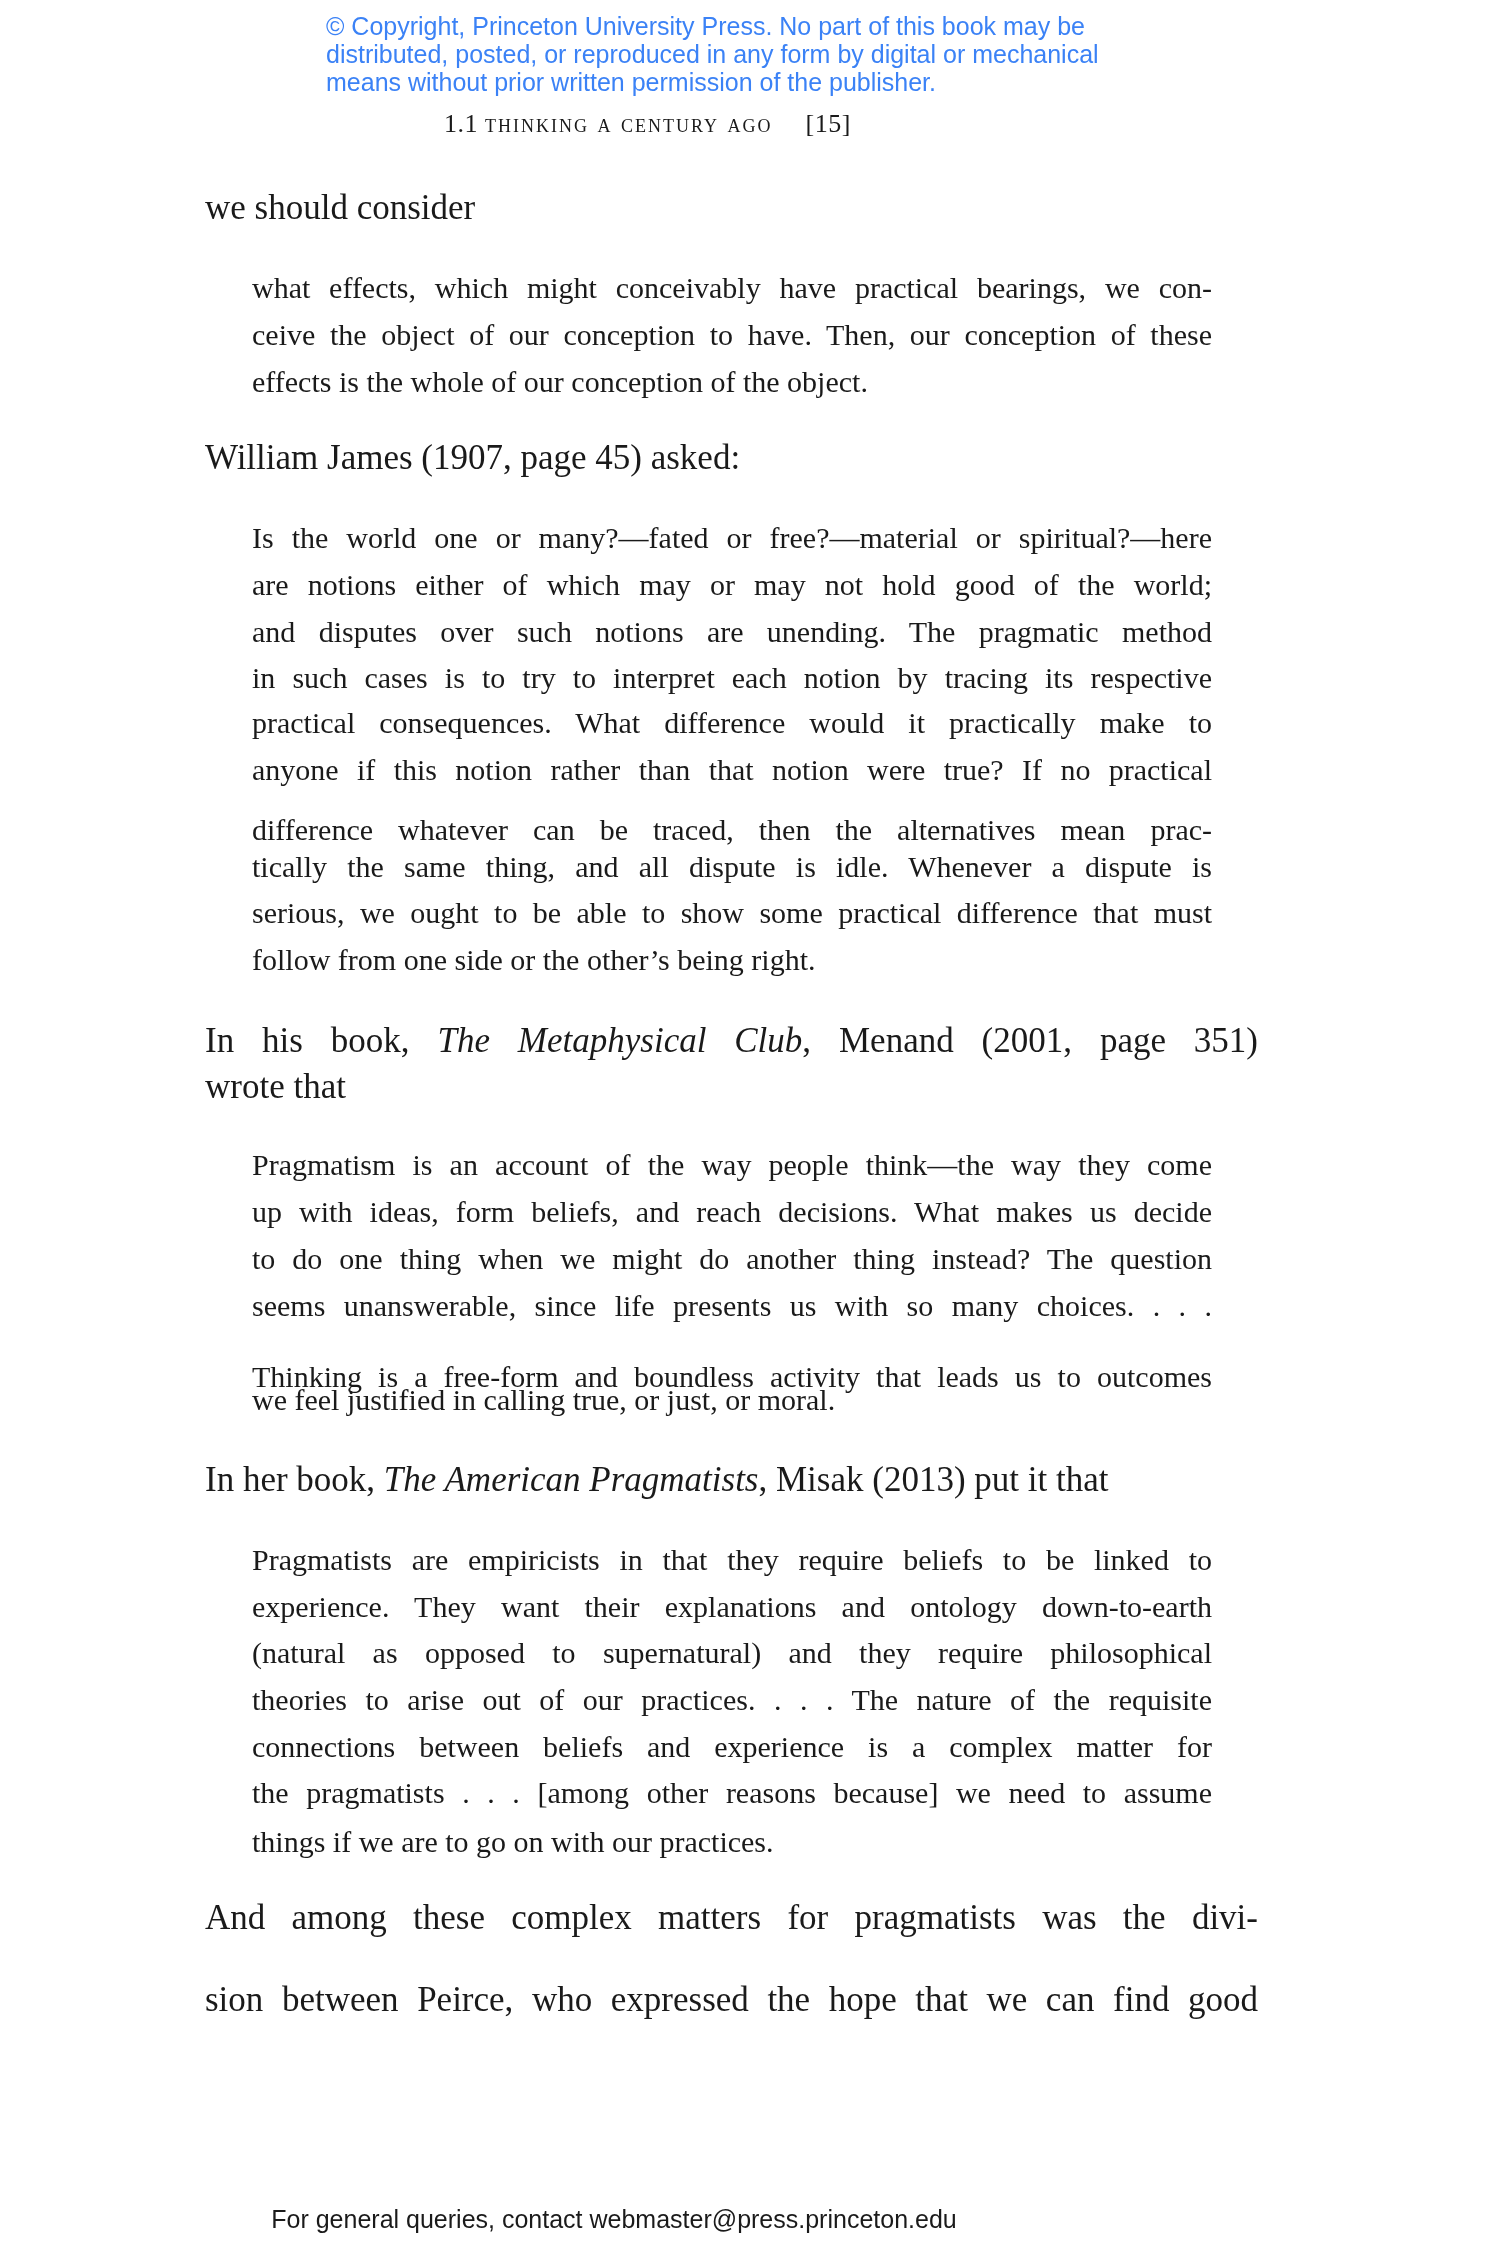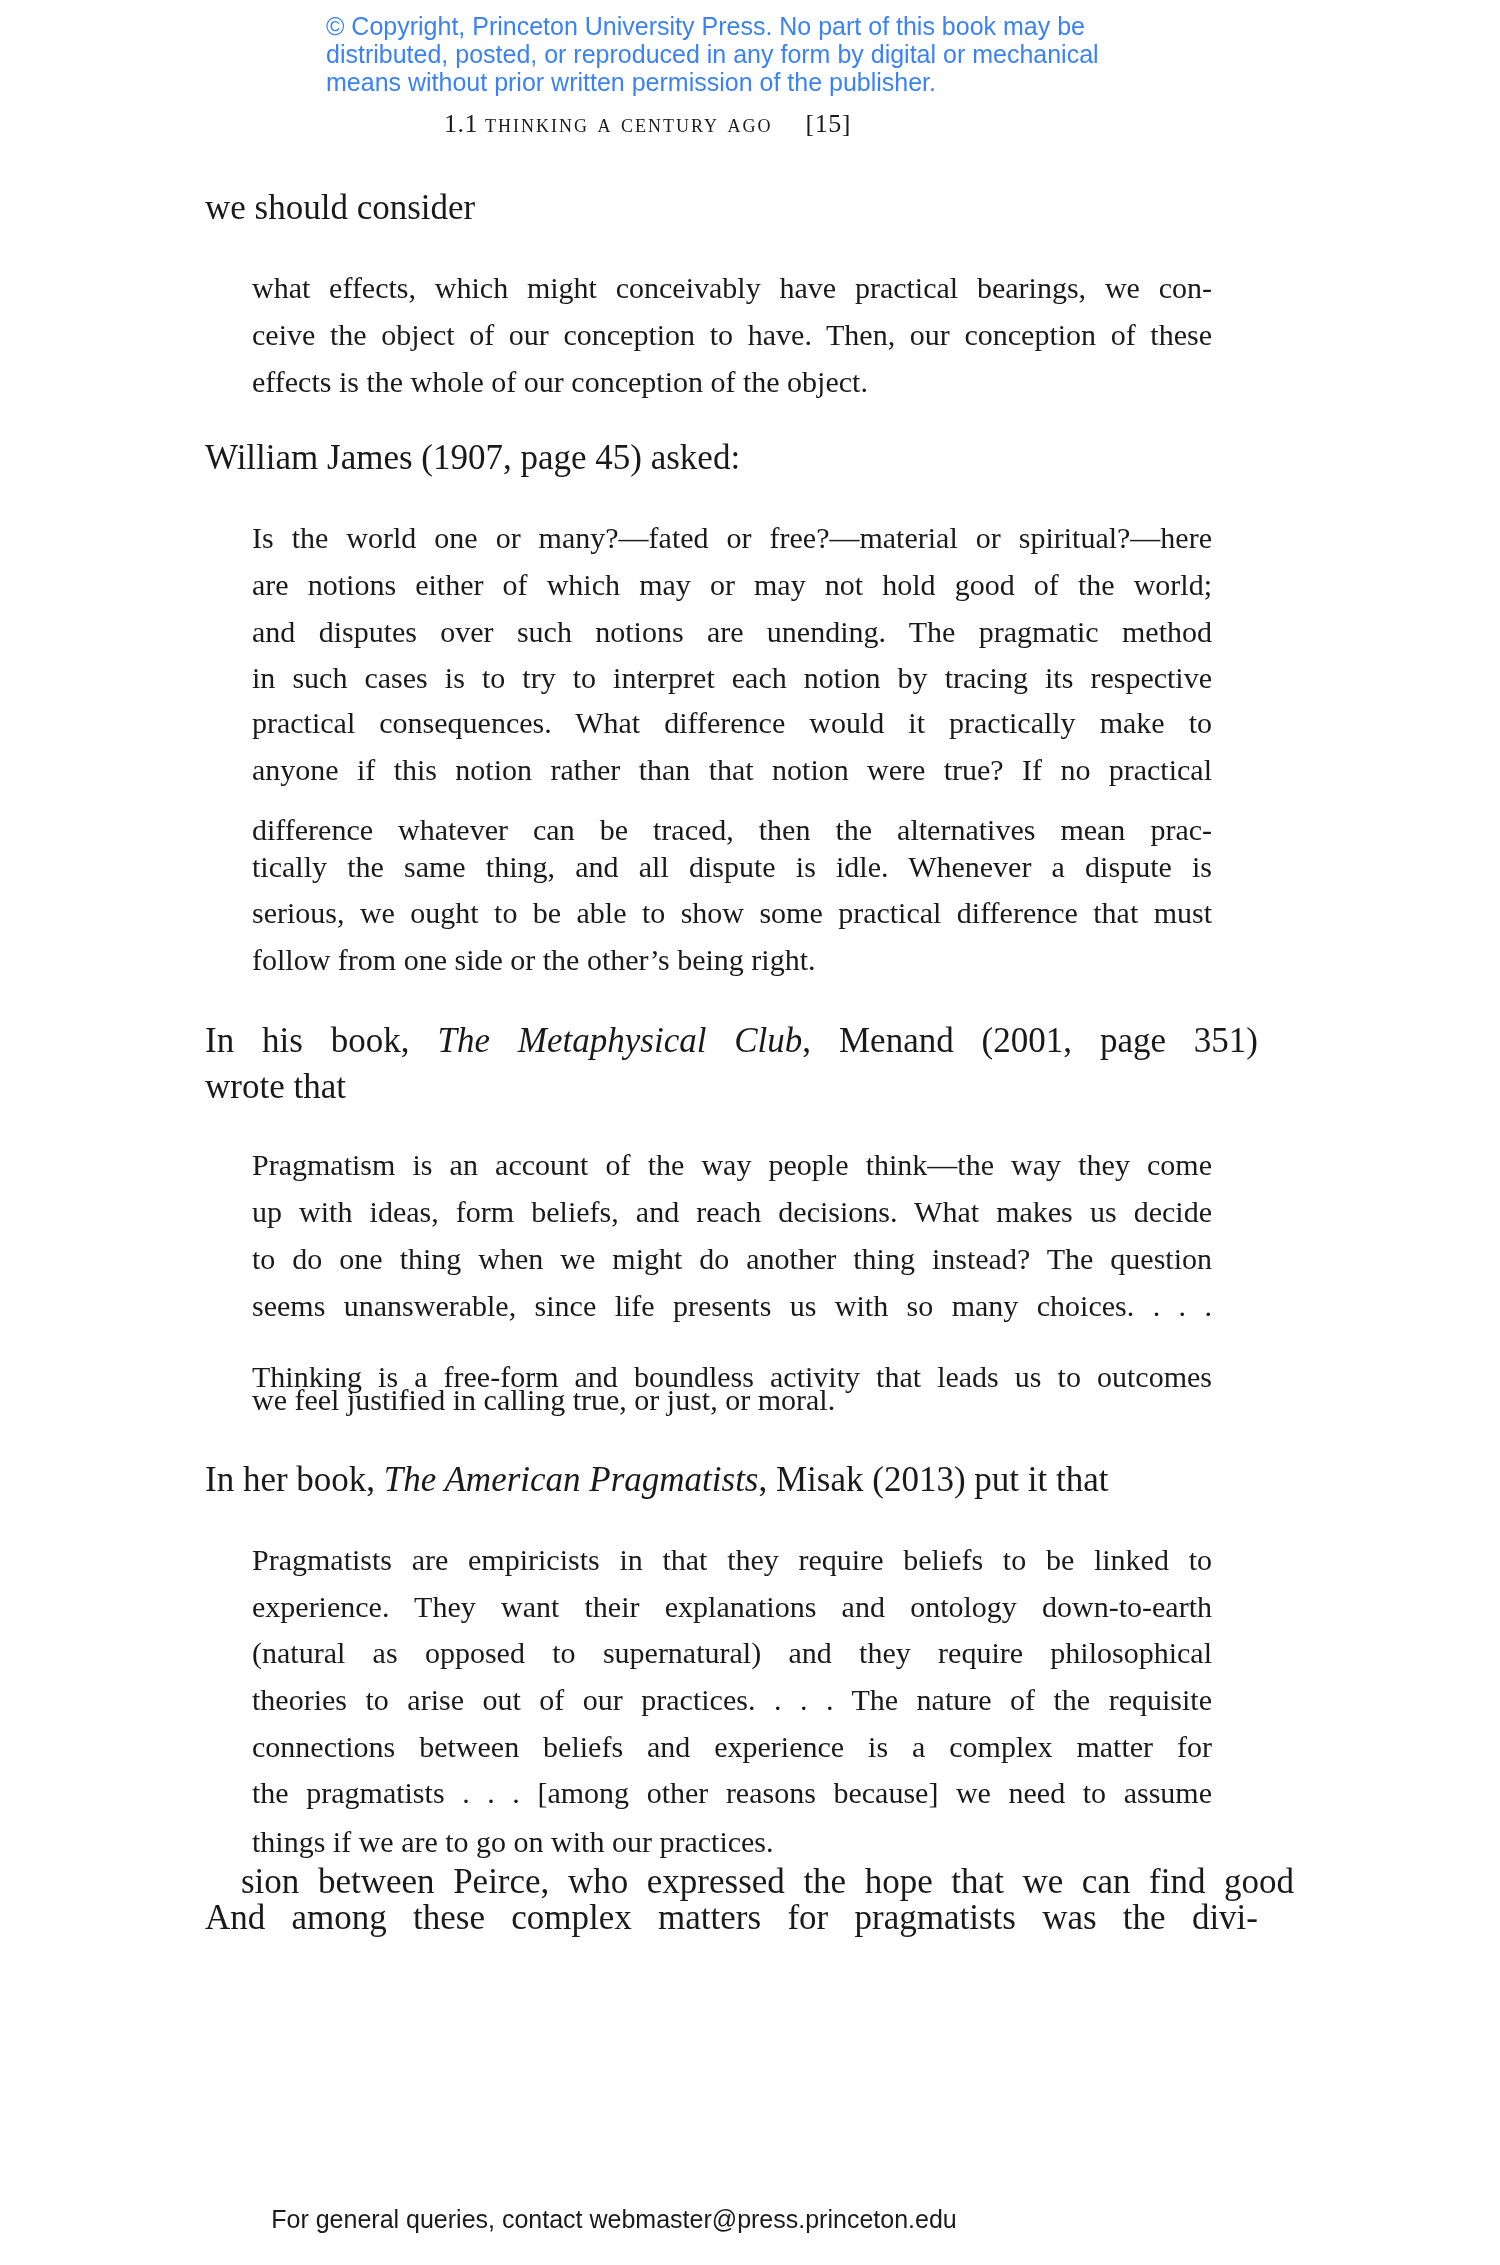--- a/index.html
+++ b/index.html
@@ -64,15 +64,15 @@
 
 <div class="line serif quote-line" style="top:1545px;">Pragmatists are empiricists in that they require beliefs to be linked to</div>
 <div class="line serif quote-line" style="top:1592px;">experience. They want their explanations and ontology down-to-earth</div>
 <div class="line serif quote-line" style="top:1638px;">(natural as opposed to supernatural) and they require philosophical</div>
 <div class="line serif quote-line" style="top:1685px;">theories to arise out of our practices. . . . The nature of the requisite</div>
 <div class="line serif quote-line" style="top:1732px;">connections between beliefs and experience is a complex matter for</div>
 <div class="line serif quote-line" style="top:1778px;">the pragmatists . . . [among other reasons because] we need to assume</div>
 <div class="line serif quote-line last" style="top:1827px;">things if we are to go on with our practices.</div>
 
 <div class="line serif body-line" style="top:1900px;">And among these complex matters for pragmatists was the divi-</div>
-<div class="line serif body-line" style="top:1864px;margin-left:36px;">sion between Peirce, who expressed the hope that we can find good</div>
+<div class="line serif body-line" style="top:1982px;">sion between Peirce, who expressed the hope that we can find good</div>
 
 <div class="line sans footer" style="top:2207px;">For general queries, contact webmaster@press.princeton.edu</div>
 
 </body></html>

